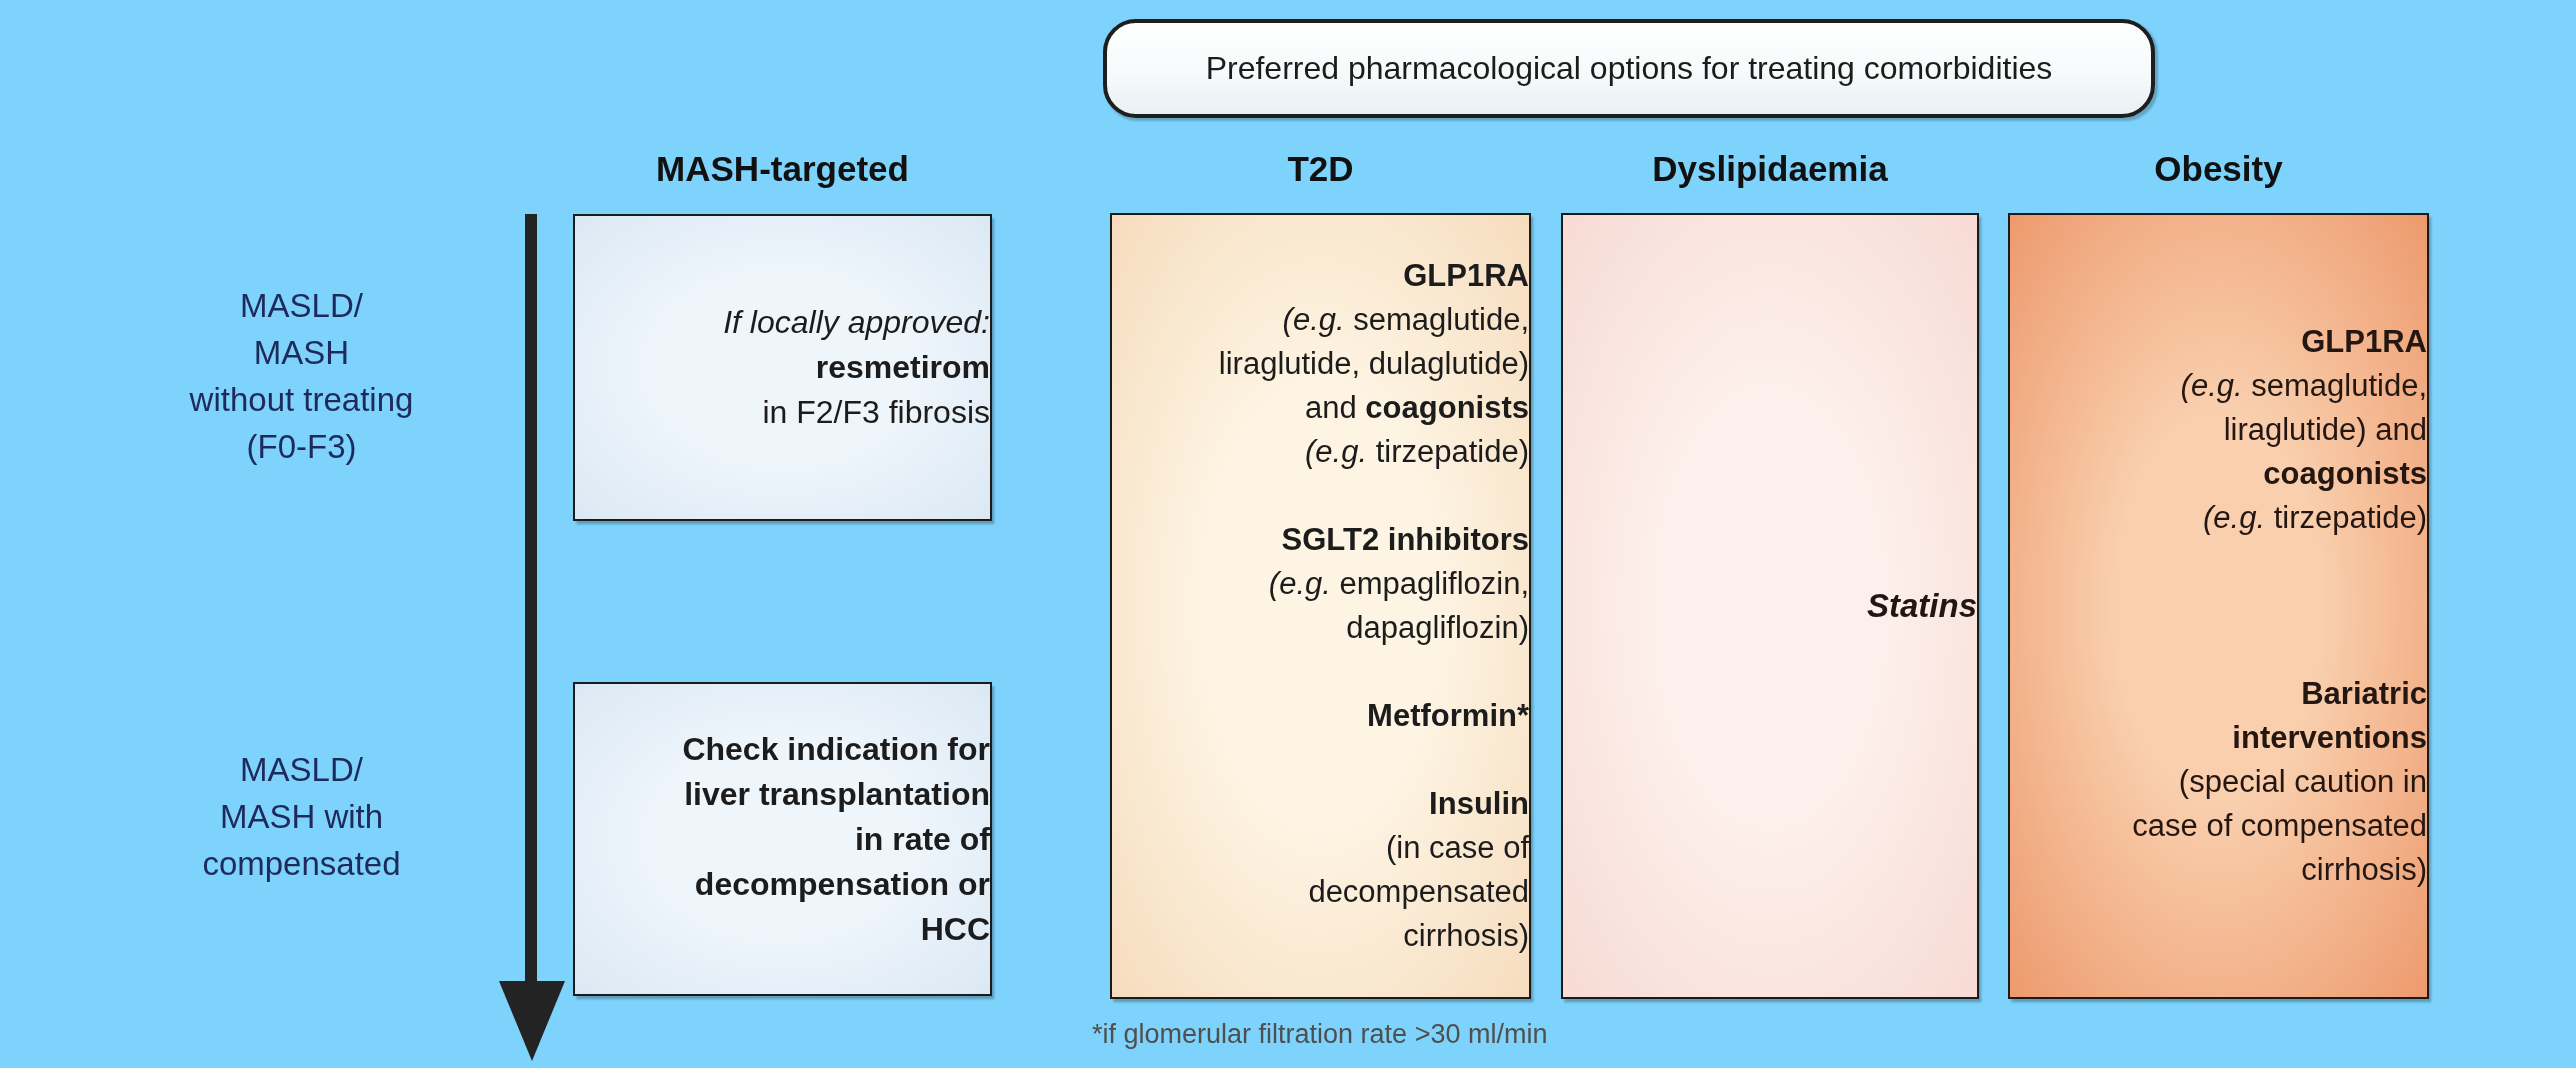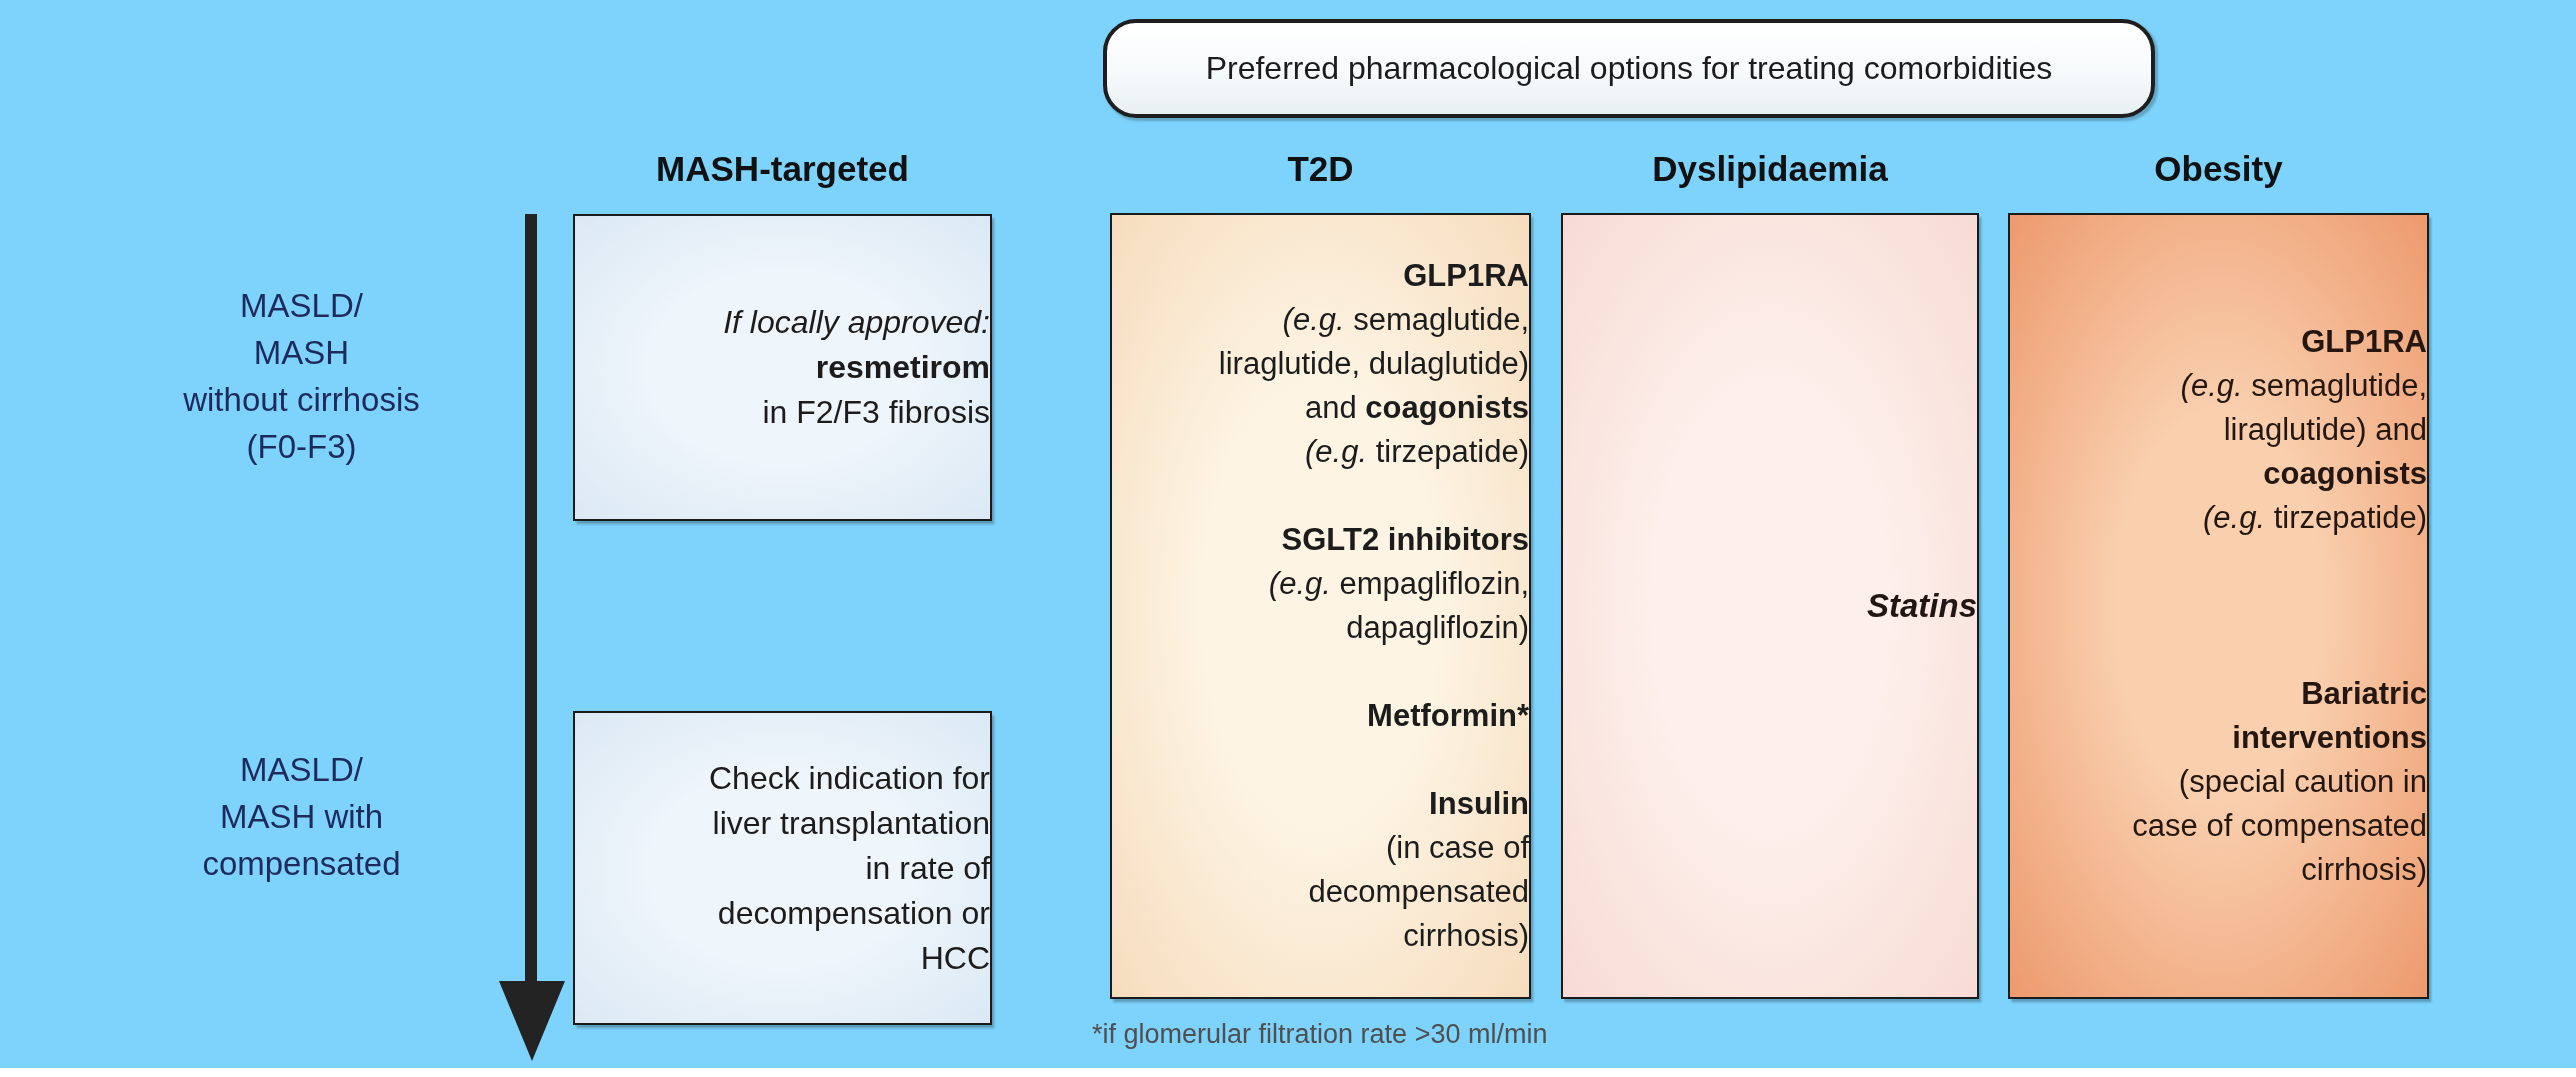--- a/index.html
+++ b/index.html
@@ -54,21 +54,21 @@
     position:absolute;box-sizing:border-box;
     border:2.9px solid #1b1b1b;
     display:flex;flex-direction:column;align-items:flex-end;justify-content:center;
     text-align:center;
     box-shadow:2.9px 3.6px 2.2px rgba(0,0,0,.25);
   }
   .box .line{line-height:44px;font-size:31px;white-space:nowrap;}
   .blue{background:radial-gradient(ellipse at center,#eef5fb 45%,#dbe8f3 100%);}
   #box-mash-top{left:573px;top:214px;width:419px;height:307px;}
   #box-mash-top .line{font-size:32px;line-height:45px;}
-  #box-mash-bottom{left:573px;top:682px;width:419px;height:314px;font-weight:normal;margin-top:29px;}
+  #box-mash-bottom{left:573px;top:682px;width:419px;height:314px;font-weight:bold;}
   #box-mash-bottom .line{font-size:32px;line-height:45px;}
   .cream{background:radial-gradient(ellipse at center,#fdf4e3 40%,#f6dcbd 100%);}
   #box-t2d{left:1110px;top:213px;width:421px;height:786px;}
   .pink{background:radial-gradient(ellipse at center,#fdefeb 40%,#f7dbd4 100%);font-style:italic;}
   #box-dys{left:1561px;top:213px;width:418px;height:786px;
     font-weight:bold;font-size:33px;color:#211613;}
   .orange{background:radial-gradient(ellipse at center,#f9cfae 35%,#ed9a6d 100%);}
   #box-obe{left:2008px;top:213px;width:421px;height:786px;color:#241712;}
   
   .footnote{
@@ -91,21 +91,21 @@
   <div class="colhead" id="h-t2d">T2D</div>
   <div class="colhead" id="h-dys">Dyslipidaemia</div>
   <div class="colhead" id="h-obe">Obesity</div>
 
   <div class="arrow-shaft"></div>
   <div class="arrow-head"></div>
 
   <div class="row-label" id="label-row1">
       <div class="line">MASLD/</div>
       <div class="line">MASH</div>
-      <div class="line">without cirrhosis</div>
+      <div class="line">without treating</div>
       <div class="line">(F0-F3)</div>
     </div>
   <div class="row-label" id="label-row2">
       <div class="line">MASLD/</div>
       <div class="line">MASH with</div>
       <div class="line">compensated</div>
     </div>
 
   <div class="box blue" id="box-mash-top">
       <div class="line"><span class="i">If locally approved:</span></div>

